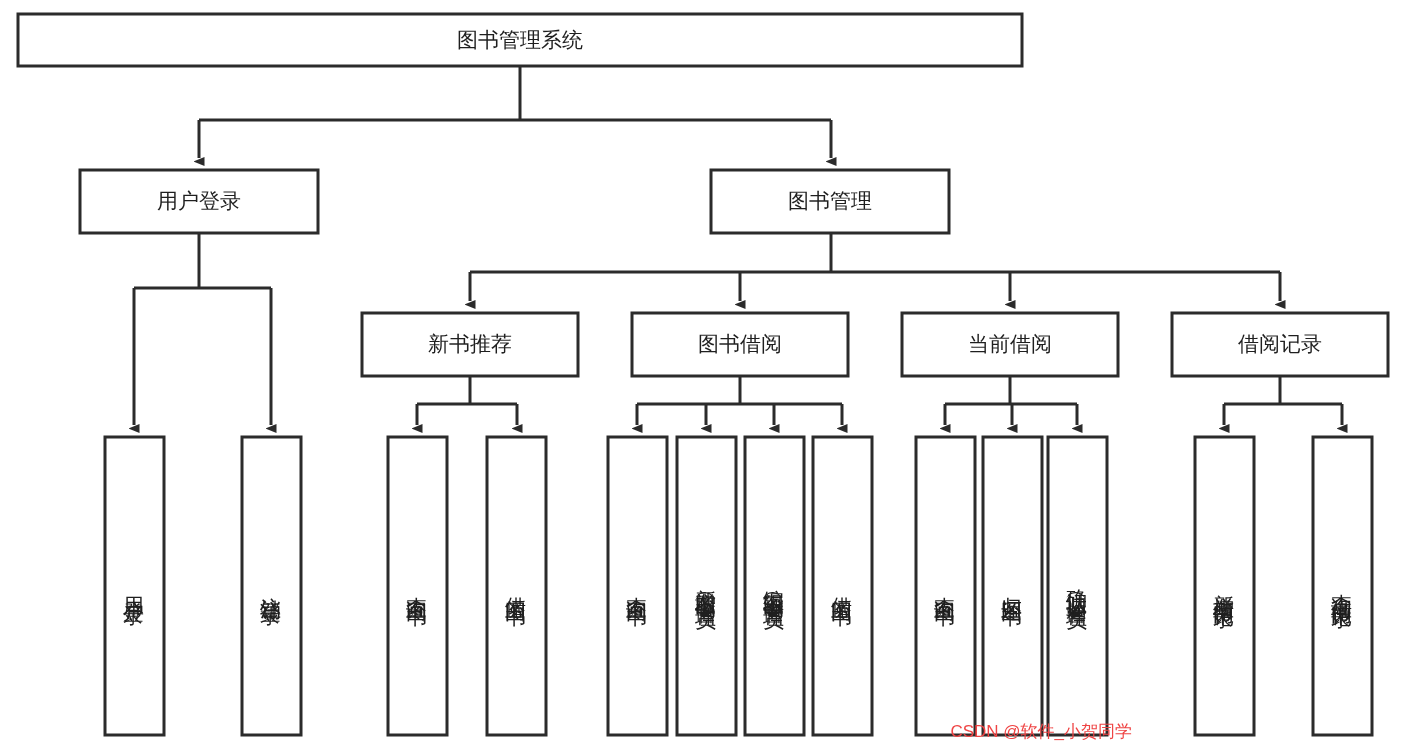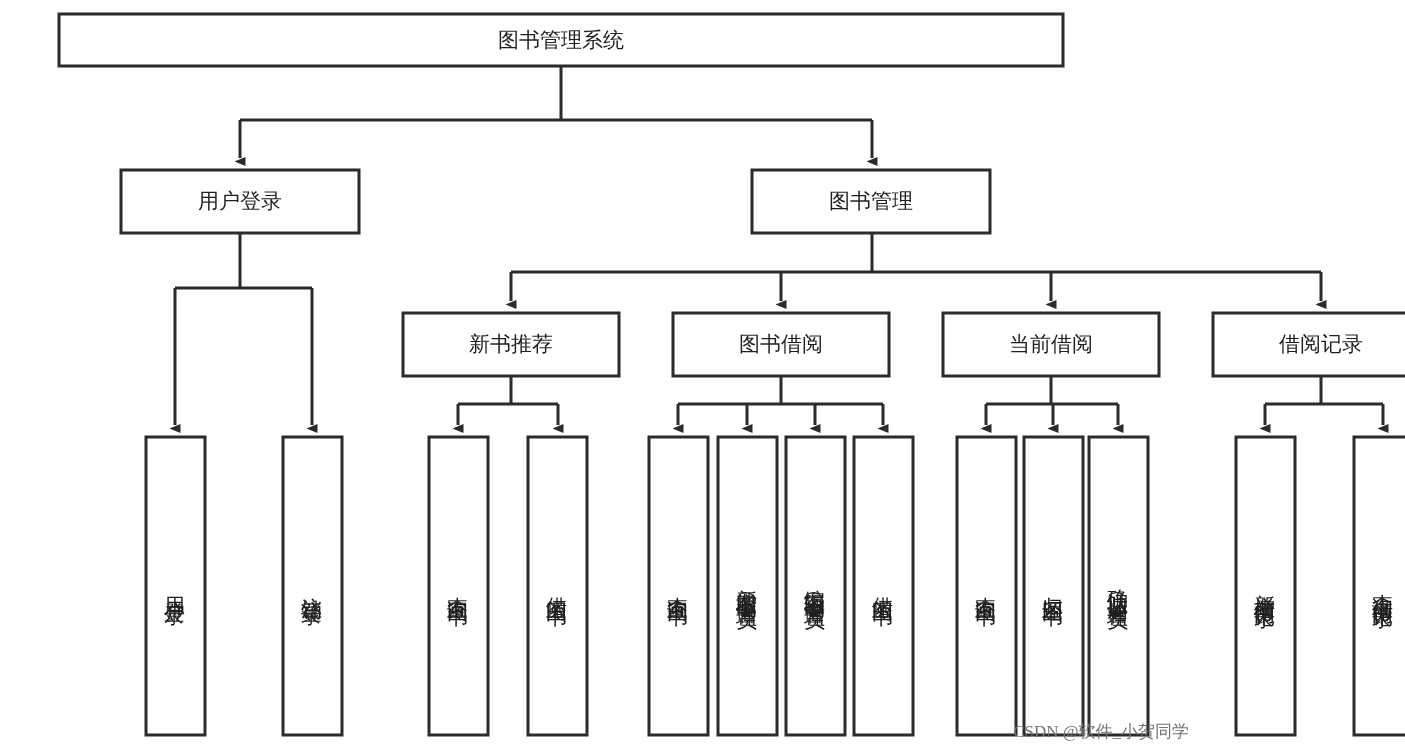--- a/index.html
+++ b/index.html
@@ -11,21 +11,20 @@
     width: 1405px;
     height: 747px;
     font-family: "Liberation Sans", "DejaVu Sans", sans-serif;
     overflow: hidden;
     position: relative;
   }
   #diagram-root {
     position: relative;
     width: 1156px;
     height: 747px;
-    margin-left: 41px;
   }
   svg.diagram-canvas {
     position: absolute;
     left: 0;
     top: 0;
     width: 1405px;
     height: 747px;
   }
   .node-box {
     fill: #ffffff;
@@ -48,25 +47,25 @@
     font-family: "Liberation Sans", "DejaVu Sans", sans-serif;
     font-size: 21px;
     fill: #1f1f1f;
     writing-mode: vertical-rl;
     text-orientation: upright;
     text-anchor: middle;
     letter-spacing: 3px;
   }
   .watermark {
     position: absolute;
-    right: 8px;
+    right: 24px;
     bottom: 4px;
-    font-family: Liberation Serif, serif;
+    font-family: Liberation Sans, sans-serif;
     font-size: 17px;
-    color: #737373;
+    color: #ef4444;
     white-space: nowrap;
     user-select: none;
   }
 </style>
 </head>
 <body>
 
 <div id="diagram-root">
 
   <svg class="diagram-canvas" viewBox="0 0 1405 747">

